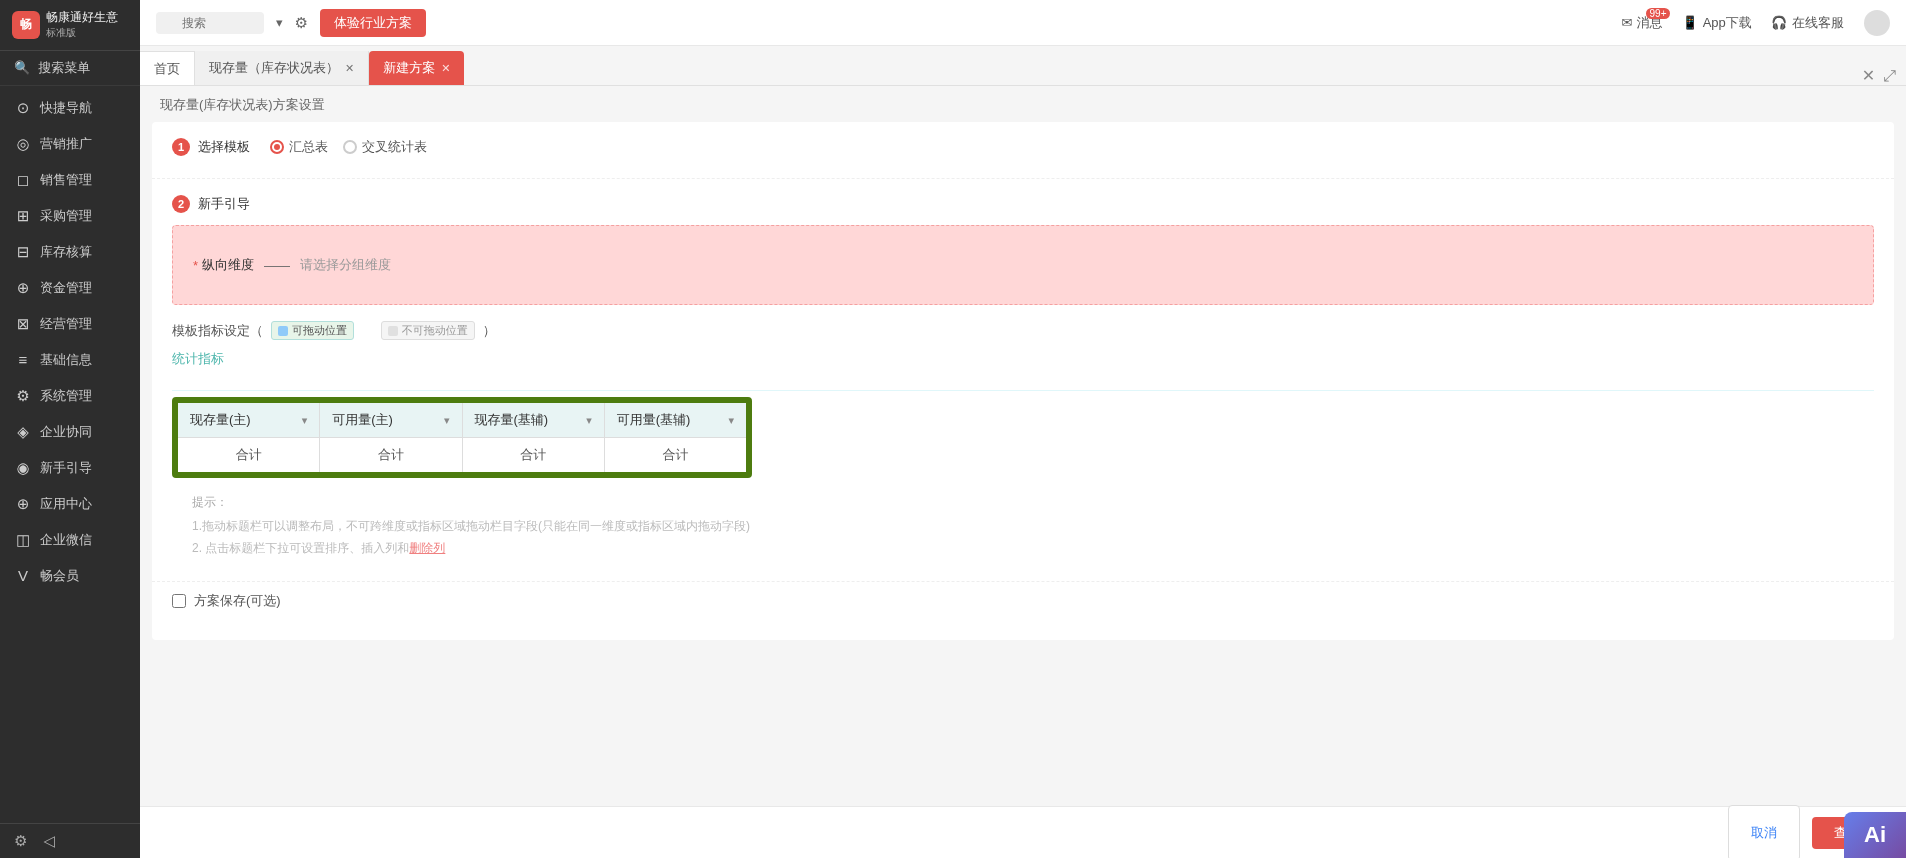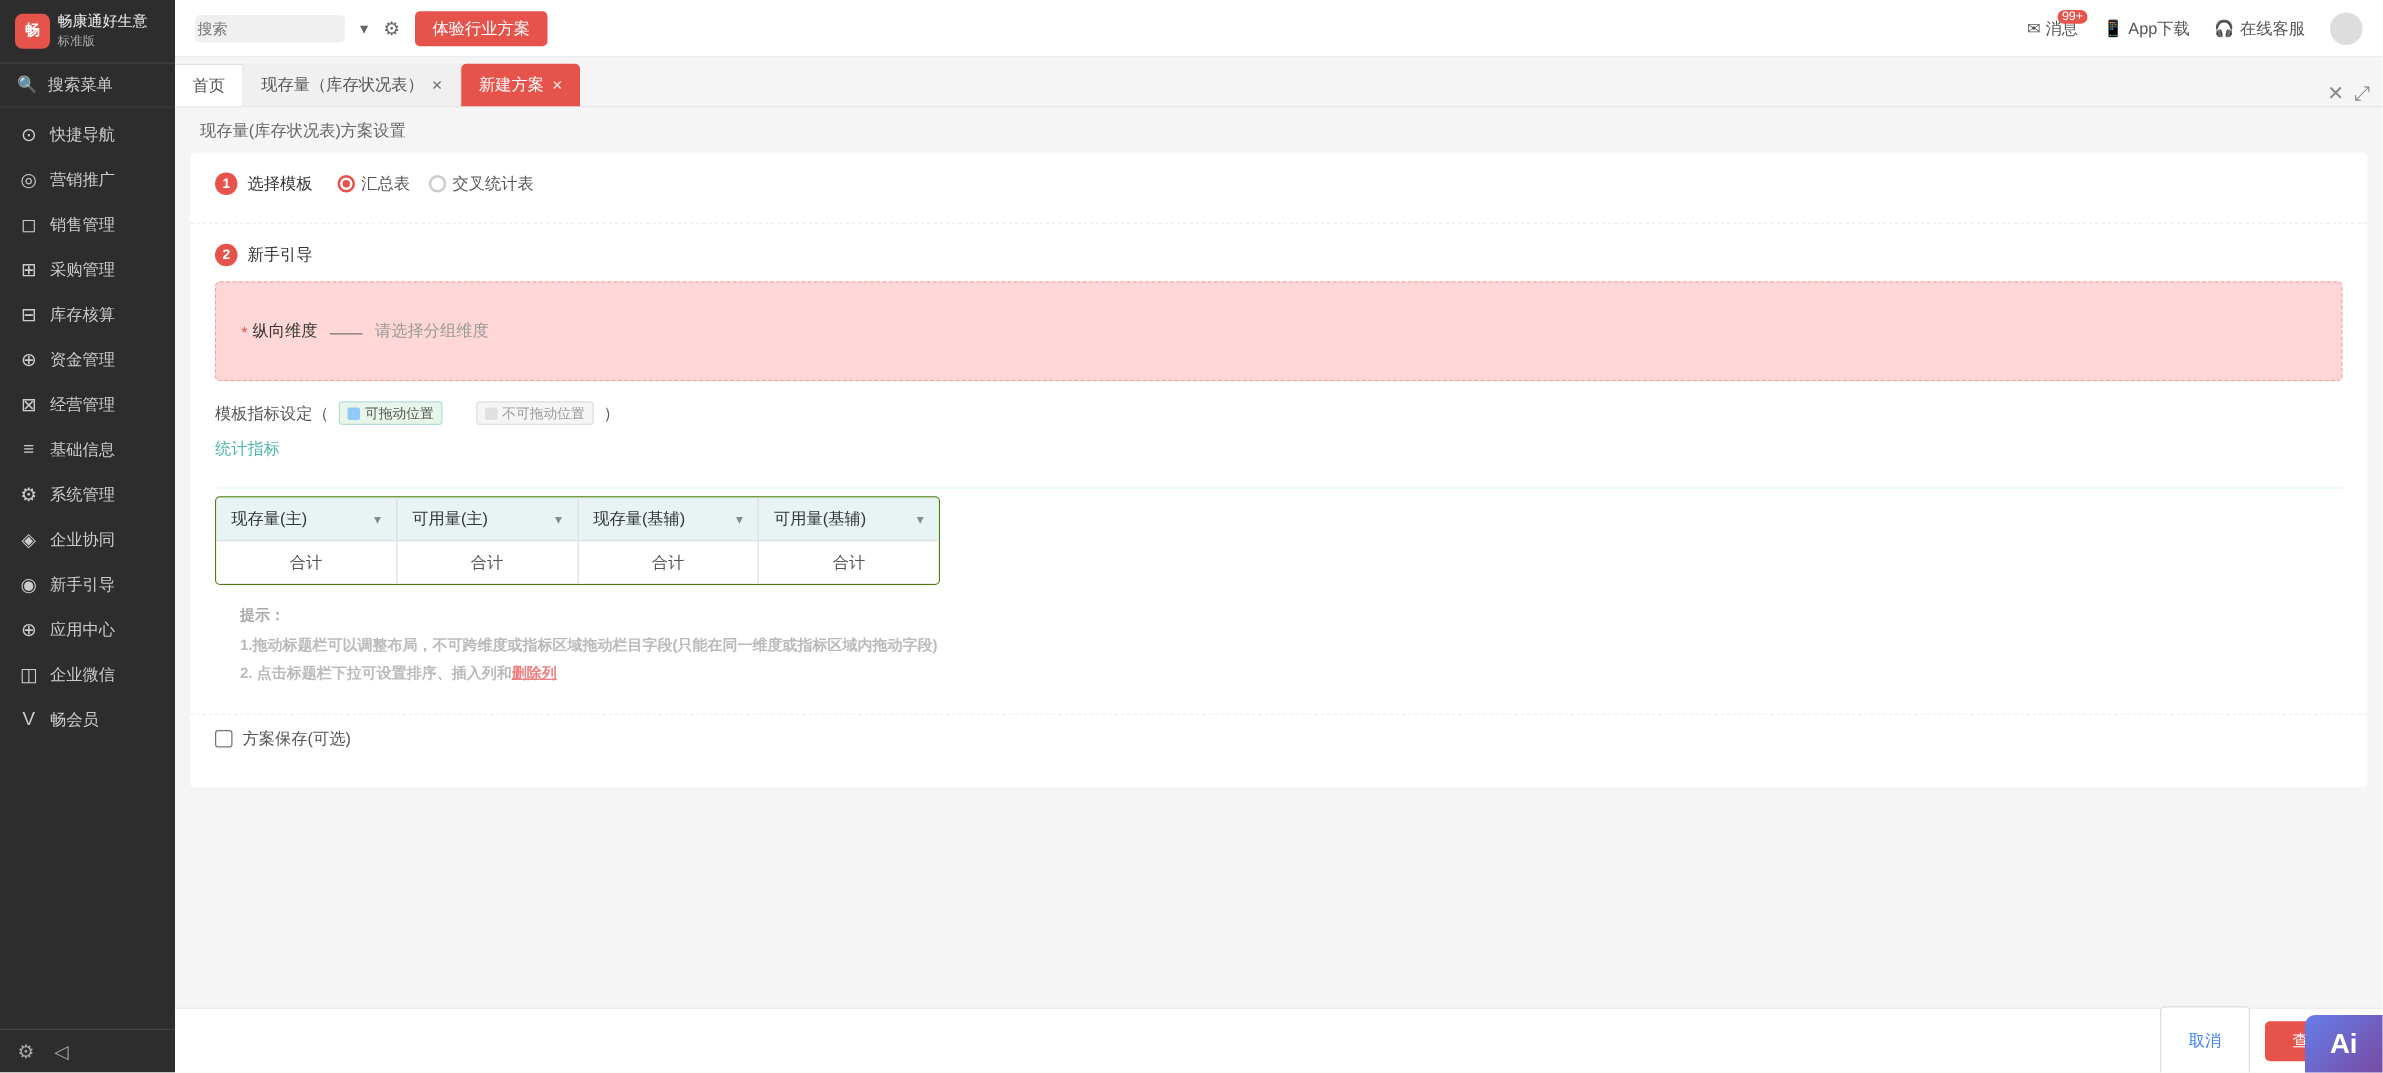--- a/index.html
+++ b/index.html
@@ -62,22 +62,22 @@
       background: #fff;
       display: flex; align-items: center;
       padding: 0 16px;
       gap: 12px;
       border-bottom: 1px solid #e8e8e8;
       flex-shrink: 0;
     }
     .topbar-input {
       background: #f0f0f0;
       border: none; border-radius: 4px;
-      padding: 4px 2px; font-size: 12px;
-      width: 120px; color: #666;
+      padding: 4px 26px; font-size: 12px;
+      width: 108px; color: #666;
     }
     .topbar-dropdown { font-size: 13px; color: #666; cursor: pointer; }
     .topbar-gear { font-size: 15px; color: #666; cursor: pointer; }
     .topbar-trial-btn {
       background: #e5534b; color: white;
       border: none; border-radius: 4px;
       padding: 5px 14px; font-size: 13px; cursor: pointer;
     }
     .topbar-right { margin-left: auto; display: flex; align-items: center; gap: 20px; color: #555; font-size: 13px; }
     .topbar-msg { display: flex; align-items: center; gap: 4px; cursor: pointer; position: relative; }
@@ -191,38 +191,38 @@
     }
     .no-drag-badge {
       display: inline-flex; align-items: center; gap: 4px;
       background: #f5f5f5; border: 1px solid #ddd;
       color: #999; border-radius: 3px; padding: 1px 6px; font-size: 11px;
     }
 
     .stats-section { margin-bottom: 6px; }
     .stats-title { color: #4db6ac; font-size: 13px; margin-bottom: 6px; border-bottom: 1px solid #e0f7fa; padding-bottom: 22px; }
 
-    .stats-table { border: 1px solid #4d7c0f; border-radius: 4px; overflow: hidden; width: 580px; }
+    .stats-table { border: 6px solid #4d7c0f; border-radius: 4px; overflow: hidden; width: 580px; }
     .stats-header { display: flex; background: #e8f4f4; }
     .stats-header-cell {
       flex: 1; padding: 8px 12px;
       display: flex; align-items: center; justify-content: space-between;
       border-right: 1px solid #ddd; font-size: 13px; color: #333;
     }
     .stats-header-cell:last-child { border-right: none; }
     .stats-body { display: flex; background: #fff; border-top: 1px solid #ddd; }
     .stats-body-cell {
       flex: 1; padding: 8px 12px; text-align: center;
       border-right: 1px solid #ddd; font-size: 13px; color: #555;
     }
     .stats-body-cell:last-child { border-right: none; }
     .chevron-icon { font-size: 11px; color: #888; }
 
     
-    .tips-section { padding: 10px 20px; font-weight: bold; }
+    .tips-section { padding: 10px 20px; }
     .tips-title { color: #aaa; font-size: 12px; margin-bottom: 6px; }
     .tip-item { color: #bbb; font-size: 12px; margin-bottom: 4px; line-height: 1.5; }
     .tip-link { color: #f08080; text-decoration: underline; cursor: pointer; }
 
     
     .save-area {
       padding: 10px 20px;
       display: flex; align-items: center; gap: 8px;
     }
     .save-checkbox { width: 14px; height: 14px; cursor: pointer; accent-color: #e5534b; }

